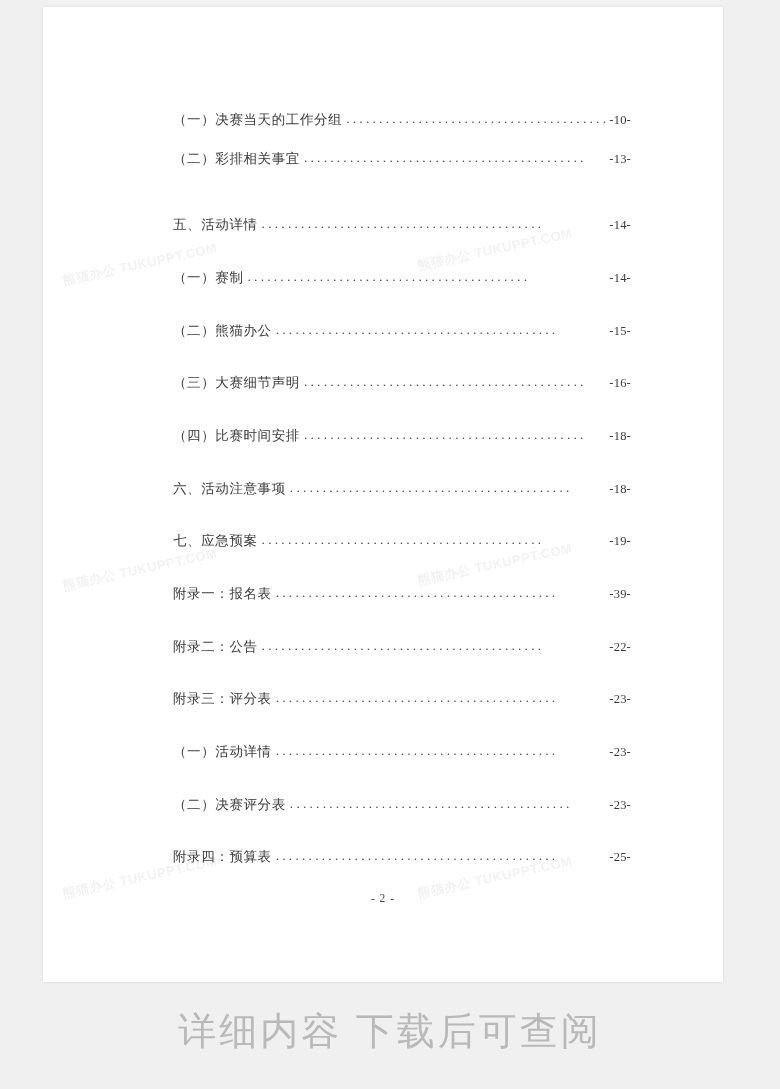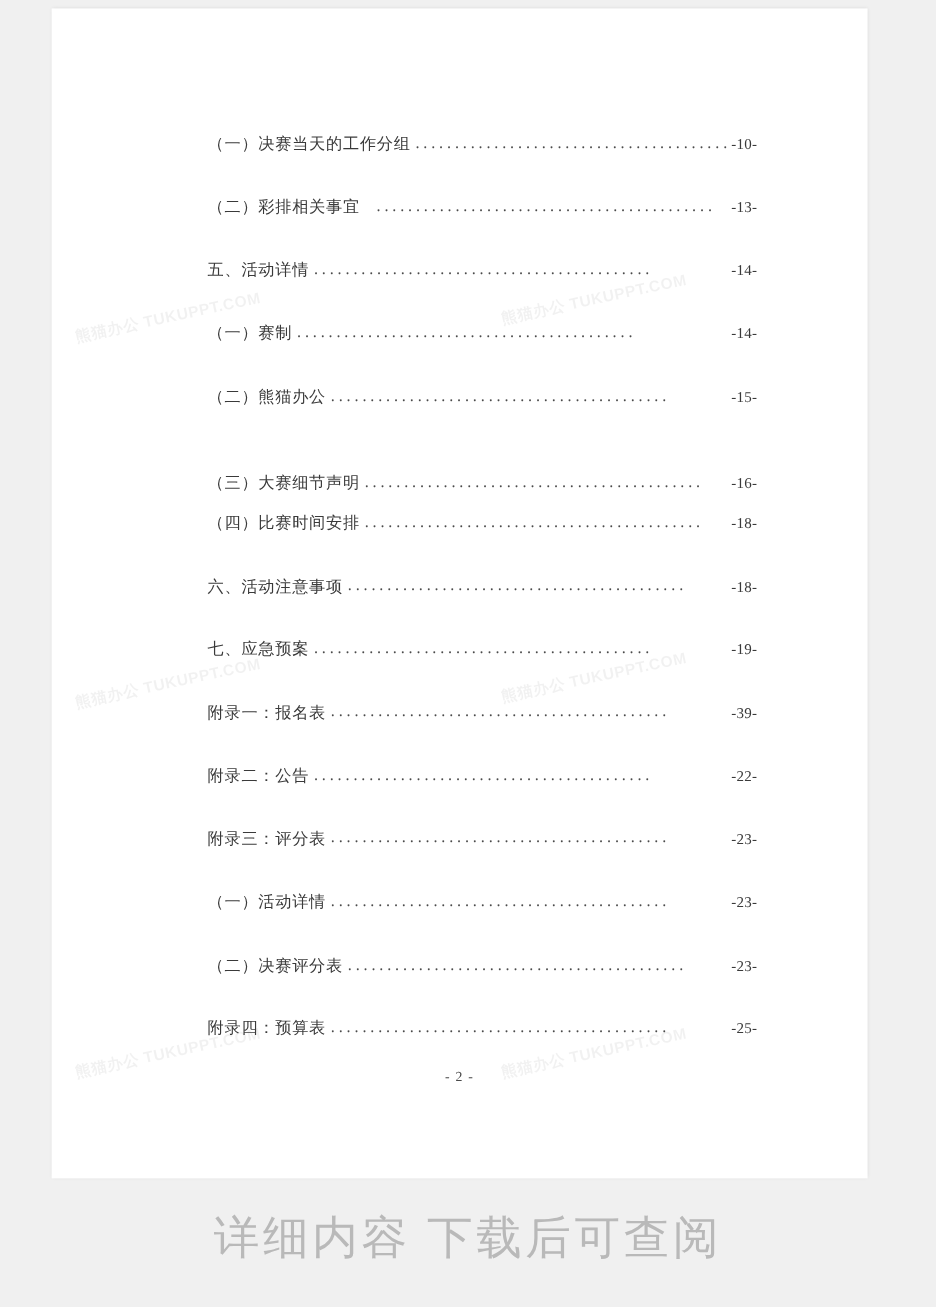--- a/index.html
+++ b/index.html
@@ -132,21 +132,21 @@
     </div>
 
     <div class="toc">
 
       <div class="toc-row indent" style="top:104px;">
         <span class="toc-title">（一）决赛当天的工作分组</span>
         <span class="toc-leader">...........................................</span>
         <span class="toc-page">-10-</span>
       </div>
 
-      <div class="toc-row indent" style="top:157px;text-align:center;">
+      <div class="toc-row indent" style="top:143px;">
         <span class="toc-title">（二）彩排相关事宜</span>
         <span class="toc-leader">...........................................</span>
         <span class="toc-page">-13-</span>
       </div>
 
       <div class="toc-row flush" style="top:209px;">
         <span class="toc-title">五、活动详情</span>
         <span class="toc-leader">...........................................</span>
         <span class="toc-page">-14-</span>
       </div>
@@ -156,21 +156,21 @@
         <span class="toc-leader">...........................................</span>
         <span class="toc-page">-14-</span>
       </div>
 
       <div class="toc-row indent" style="top:315px;">
         <span class="toc-title">（二）熊猫办公</span>
         <span class="toc-leader">...........................................</span>
         <span class="toc-page">-15-</span>
       </div>
 
-      <div class="toc-row indent" style="top:367px;margin-top:20px;">
+      <div class="toc-row indent" style="top:367px;">
         <span class="toc-title">（三）大赛细节声明</span>
         <span class="toc-leader">...........................................</span>
         <span class="toc-page">-16-</span>
       </div>
 
       <div class="toc-row indent" style="top:420px;">
         <span class="toc-title">（四）比赛时间安排</span>
         <span class="toc-leader">...........................................</span>
         <span class="toc-page">-18-</span>
       </div>

